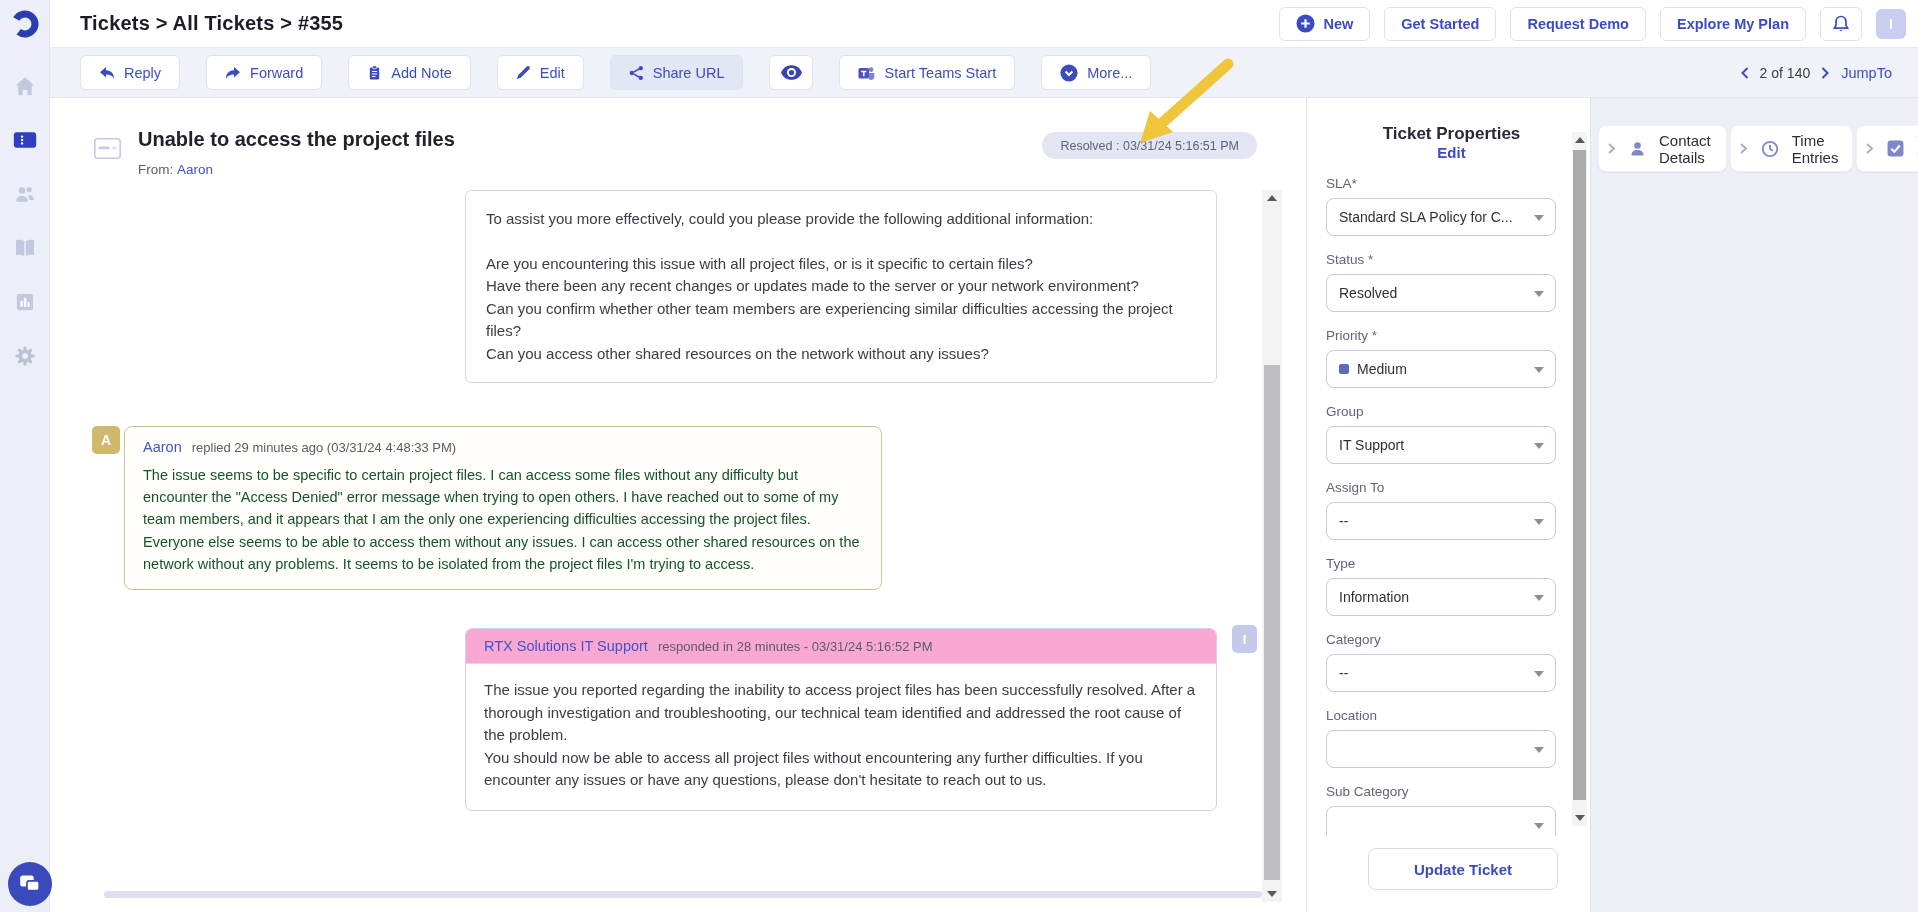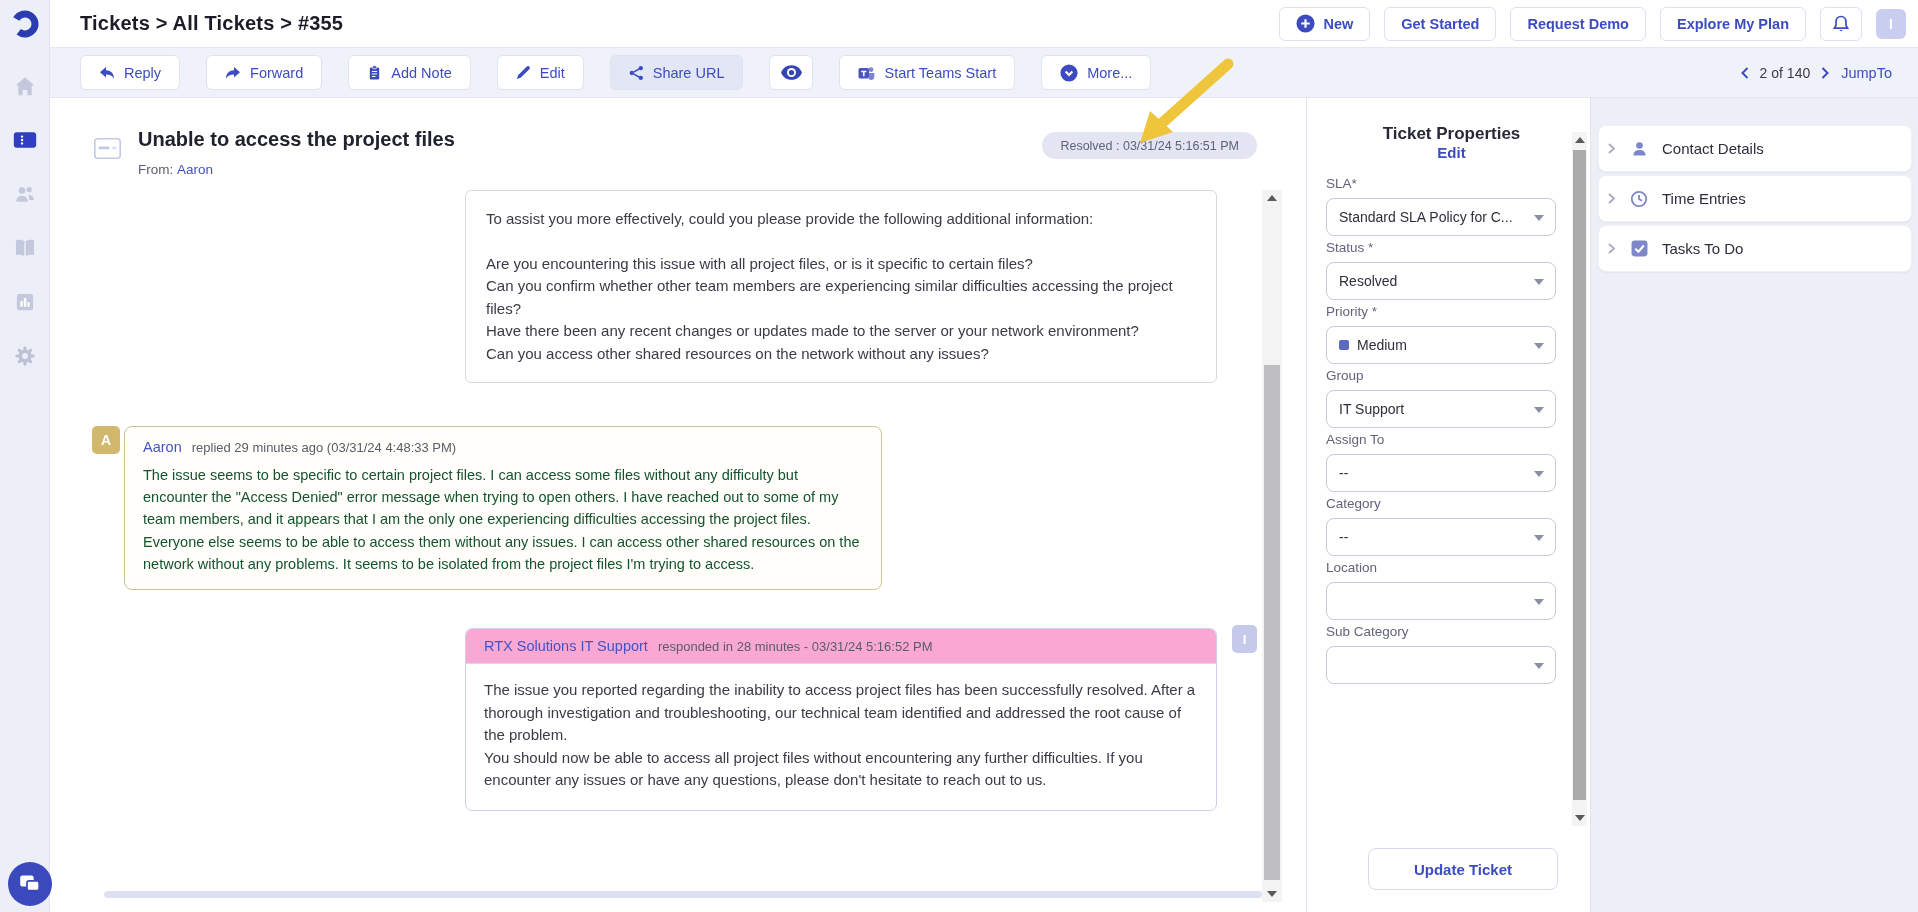--- a/index.html
+++ b/index.html
@@ -86,40 +86,40 @@
   #conv-thumb { position:absolute; left:2px; top:175px; width:16px; height:515px; background:#bfbfc1; cursor:pointer; }
   #hbar { position:absolute; left:54px; top:793px; width:1158px; height:7px; background:#dde0f0; border-radius:4px; cursor:pointer; }
 
   
   #props { position:absolute; left:1306px; top:98px; width:284px; height:814px; background:#fff;
     border-left:1px solid #e4e6f1; }
   #props-head { position:absolute; left:40px; right:34px; top:26px; display:flex; align-items:center; justify-content:space-between;flex-direction:column; }
   #props-title { font-size:17px; font-weight:600; color:#272838; }
   #props-edit { font-size:15px; font-weight:600; color:#3c4cc0; cursor:pointer; }
   #fields { position:absolute; left:19px; top:78px; width:230px; }
-  .field { margin-bottom:4px; }
+  .field { margin-bottom:16px; }
   .f-label { font-size:13.5px; color:#61647a; margin-bottom:7px; }
   .f-select { position:relative; height:38px; background:#fff; border:1px solid #c7cad9; border-radius:8px;
     display:flex; align-items:center; gap:8px; padding:0 30px 0 12px; font-size:14px; color:#2e2f3a;
     cursor:pointer; white-space:nowrap; overflow:hidden; }
   .dd-arrow { position:absolute; right:11px; top:16px; width:0; height:0;
     border-left:5px solid transparent; border-right:5px solid transparent; border-top:6px solid #8b8e9e; }
   .priority-dot { width:10px; height:10px; border-radius:2px; background:#5c6bc0; flex:0 0 auto; }
   #props-footer { position:absolute; left:1px; right:20px; bottom:0; height:76px; background:#fff; }
   #update-btn { position:absolute; left:60px; top:12px; width:190px; height:42px; background:#fff;
     border:1px solid #d6d9e8; border-radius:8px; color:#3c4cc0; font-weight:700; font-size:15px;
     font-family:"Liberation Sans",sans-serif; cursor:pointer; }
   #props-scroll { position:absolute; right:3px; top:34px; width:15px; height:694px; background:#f4f4f5; }
   #props-scroll .sb-arrow { width:15px; }
   #props-thumb { position:absolute; left:1px; top:18px; width:13px; height:650px; background:#ababab; cursor:pointer; }
 
   
   #rightpanel { position:absolute; left:1590px; top:98px; width:328px; height:814px;
     background:#edeff7; border-left:1px solid #e0e2ee; }
-  #cards { padding:27px 6px 0 7px; display:flex; flex-direction:column; gap:3px; }
+  #cards { padding:27px 6px 0 7px; display:flex; gap:3px; }
   .card { height:47px; background:#fff; border:1px solid #f0f1f8; border-radius:8px;
     box-shadow:0 1px 2px rgba(30,34,90,.06); display:flex; align-items:center;
     padding:0 12px 0 8px; cursor:pointer; }
   .card .chev { margin-right:13px; display:flex; }
   .card .cic { width:20px; margin-right:13px; display:flex; justify-content:center; }
   .card .clabel { font-size:15px; font-weight:500; color:#2c2d3a; }
 
   
   #annotation { position:absolute; left:0; top:0; z-index:60; pointer-events:none; }
 </style>
@@ -336,22 +336,22 @@
   <div id="subject">Unable to access the project files</div>
   <div id="fromline">
     <span>From:</span>
     <span class="lnk">Aaron</span>
   </div>
   <div id="resolved-badge">Resolved : 03/31/24 5:16:51 PM</div>
 
   <div class="msg-plain">
     <div class="intro">To assist you more effectively, could you please provide the following additional information:</div>
     <div>Are you encountering this issue with all project files, or is it specific to certain files?</div>
+    <div>Have there been any recent changes or updates made to the server or your network environment?</div>
     <div>Can you confirm whether other team members are experiencing similar difficulties accessing the project files?</div>
-    <div>Have there been any recent changes or updates made to the server or your network environment?</div>
     <div>Can you access other shared resources on the network without any issues?</div>
   </div>
 
   <div id="cust-avatar">A</div>
   <div id="cust-box">
     <div class="msg-head">
       <span class="msg-author">Aaron</span>
       <span class="msg-meta">replied 29 minutes ago (03/31/24 4:48:33 PM)</span>
     </div>
     <div class="msg-body">The issue seems to be specific to certain project files. I can access some files without any difficulty but encounter the "Access Denied" error message when trying to open others. I have reached out to some of my team members, and it appears that I am the only one experiencing difficulties accessing the project files. Everyone else seems to be able to access them without any issues. I can access other shared resources on the network without any problems. It seems to be isolated from the project files I'm trying to access.</div>
@@ -415,20 +415,27 @@
       <div class="f-label">Group</div>
       <div class="f-select">
         <span>IT Support</span>
         <span class="dd-arrow"></span>
       </div>
     </div>
     <div class="field">
       <div class="f-label">Assign To</div>
       <div class="f-select">
         <span>--</span>
+        <span class="dd-arrow"></span>
+      </div>
+    </div>
+    <div class="field">
+      <div class="f-label">Type</div>
+      <div class="f-select">
+        <span>Information</span>
         <span class="dd-arrow"></span>
       </div>
     </div>
     <div class="field">
       <div class="f-label">Category</div>
       <div class="f-select">
         <span>--</span>
         <span class="dd-arrow"></span>
       </div>
     </div>

